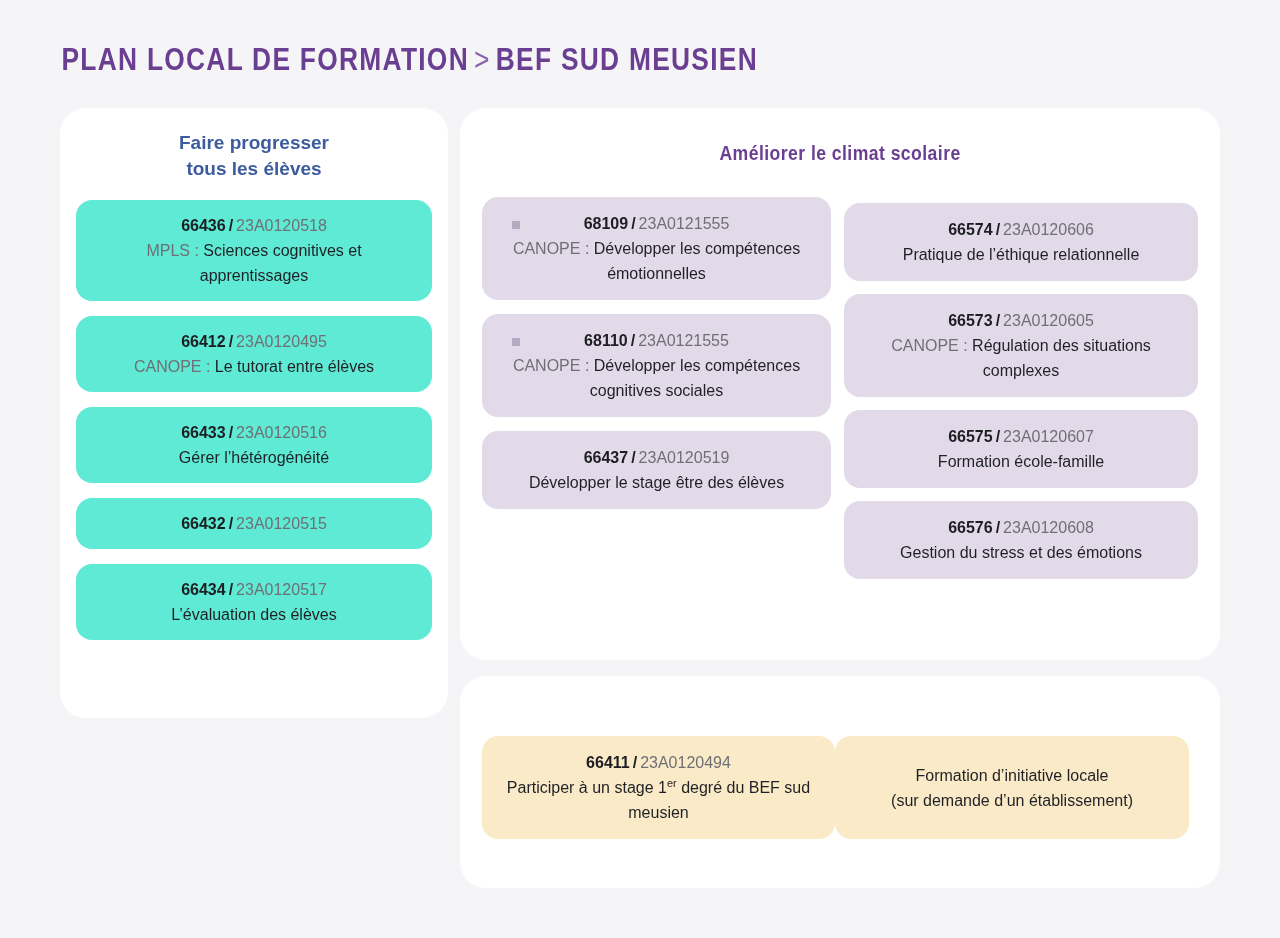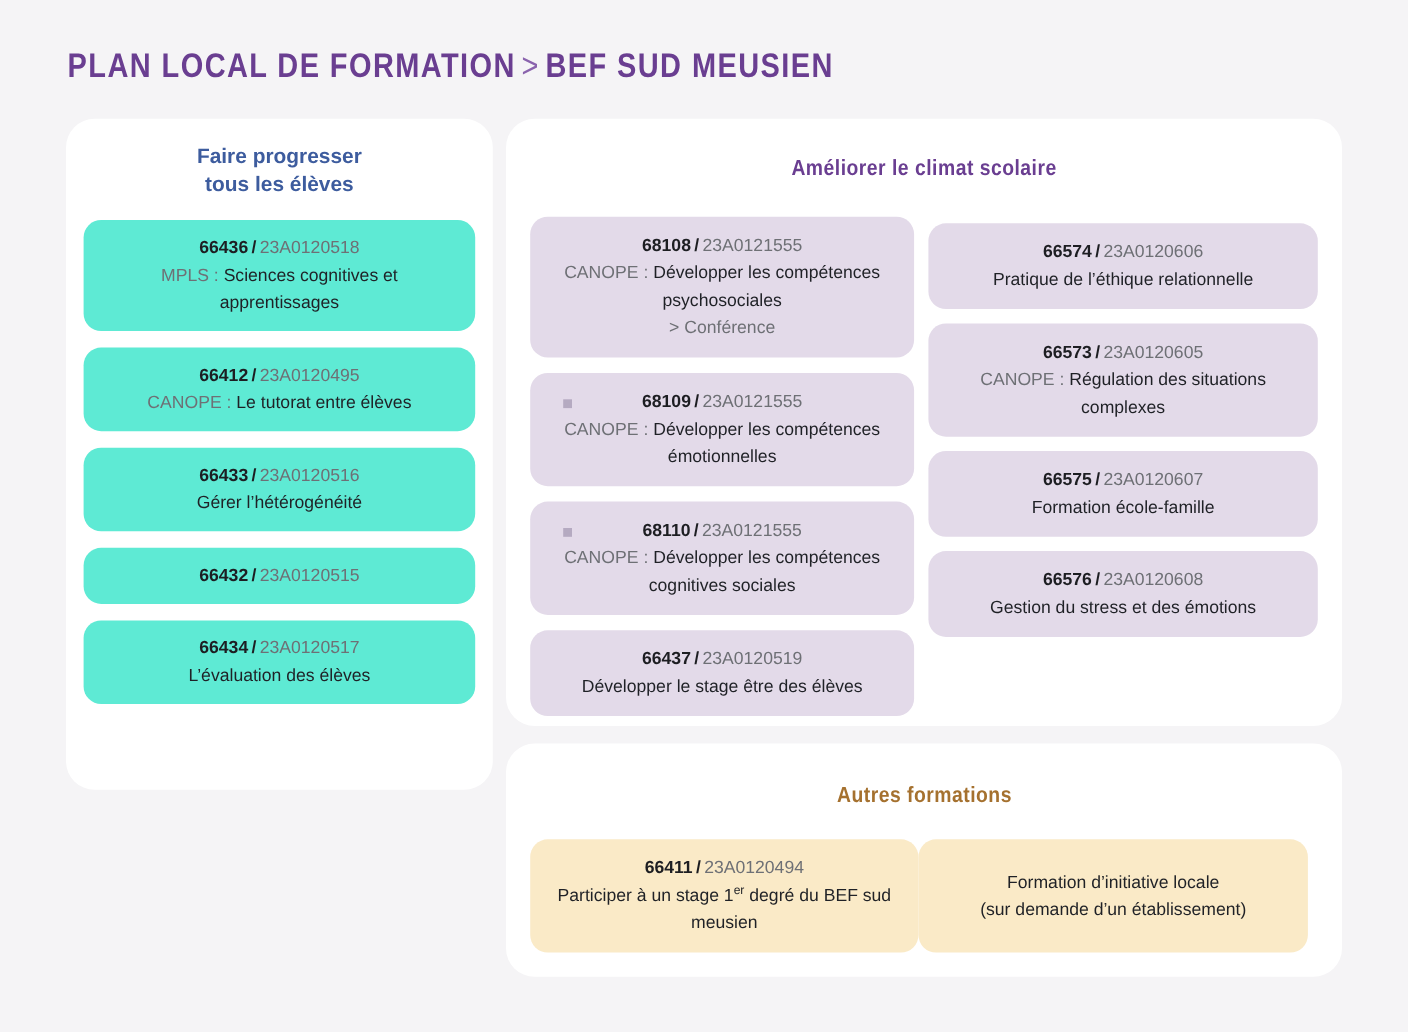--- a/index.html
+++ b/index.html
@@ -108,25 +108,20 @@
 </div>
 
 <div class="panel panel-main">
   <div class="hdr hdr-condensed hdr-purple">
     <span>Améliorer le climat scolaire</span>
   </div>
   <div class="cols">
 
     <div class="col col-1">
 
-      <div class="card card-purple">
-        <div><span class="num">68108</span><span class="sep2">/</span><span class="grey">23A0121555</span></div>
-        <div><span class="grey">CANOPE :</span> <span>Développer les compétences psychosociales</span></div>
-        <div class="grey">&gt; Conférence</div>
-      </div>
 
       <div class="card card-purple">
         <span class="bullet"></span>
         <div><span class="num">68109</span><span class="sep2">/</span><span class="grey">23A0121555</span></div>
         <div><span class="grey">CANOPE :</span> <span>Développer les compétences émotionnelles</span></div>
       </div>
 
       <div class="card card-purple">
         <span class="bullet"></span>
         <div><span class="num">68110</span><span class="sep2">/</span><span class="grey">23A0121555</span></div>
@@ -160,23 +155,20 @@
       <div class="card card-purple">
         <div><span class="num">66576</span><span class="sep2">/</span><span class="grey">23A0120608</span></div>
         <div><span>Gestion du stress et des émotions</span></div>
       </div>
 
     </div>
   </div>
 </div>
 
 <div class="panel panel-bottom">
-  <div class="hdr hdr-condensed hdr-brown">
-    <span>Autres formations</span>
-  </div>
   <div class="cards-bottom">
 
     <div class="card card-yellow">
       <div><span class="num">66411</span><span class="sep2">/</span><span class="grey">23A0120494</span></div>
       <div><span>Participer à un stage 1</span><sup>er</sup><span> degré du BEF sud meusien</span></div>
     </div>
 
     <div class="card card-yellow">
       <div>
         <div>Formation d’initiative locale</div>

